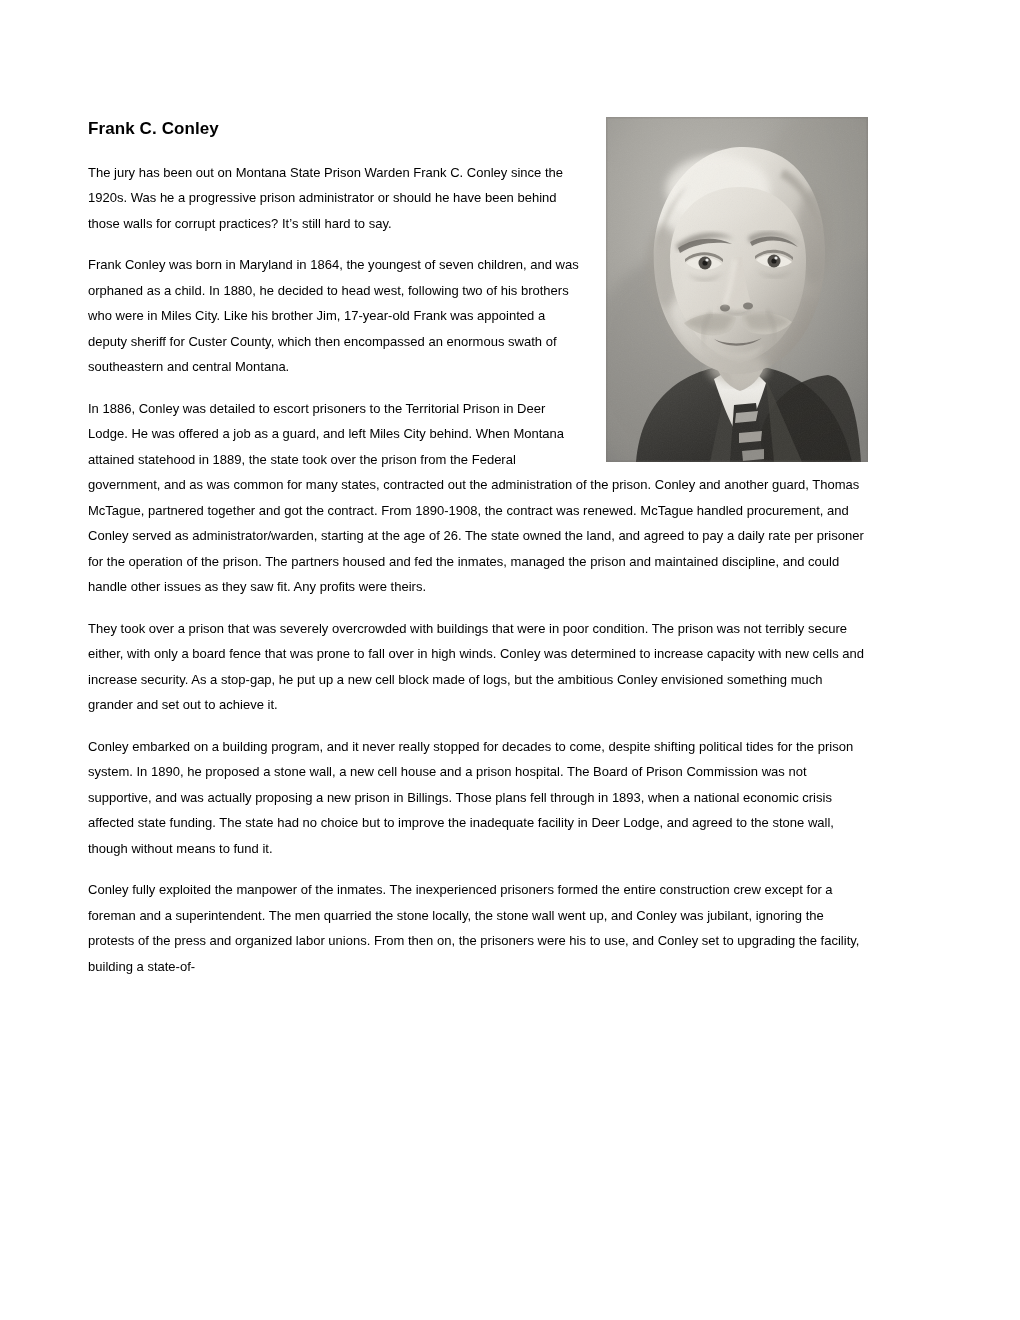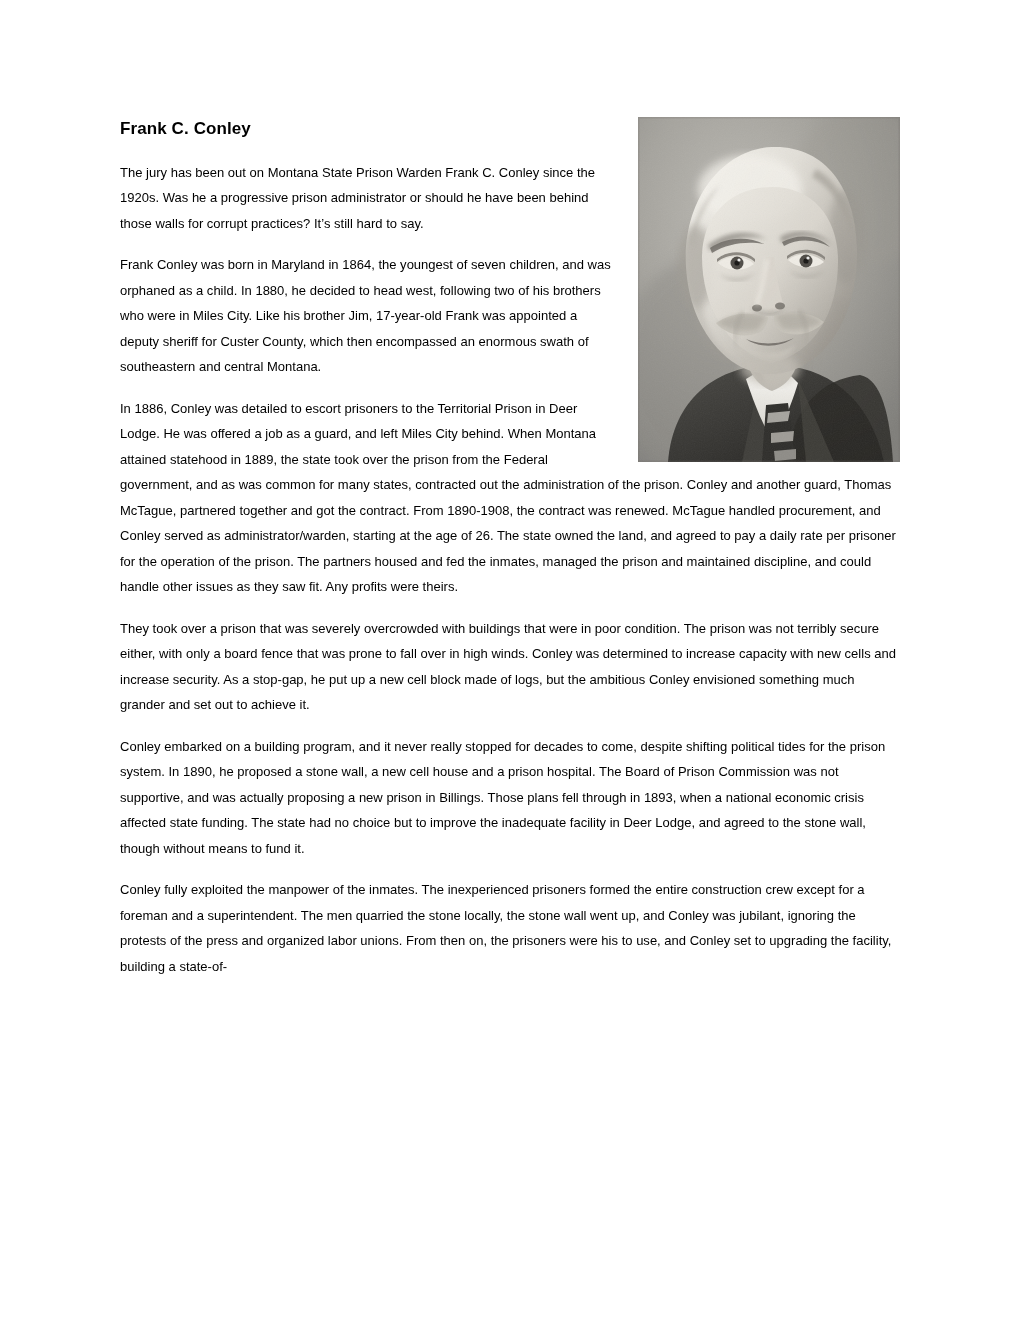--- a/index.html
+++ b/index.html
@@ -14,21 +14,21 @@
     color: #000000;
     overflow: hidden;
   }
 
   .page {
     position: relative;
     width: 921px;
     height: 1320px;
     background: #ffffff;
     box-sizing: border-box;
-    padding: 116px 120px 0 120px;
+    padding: 116px 120px 0 88px;
   }
 
   .content {
     position: relative;
     width: 780px;
   }
 
   
   .portrait {
     float: right;

